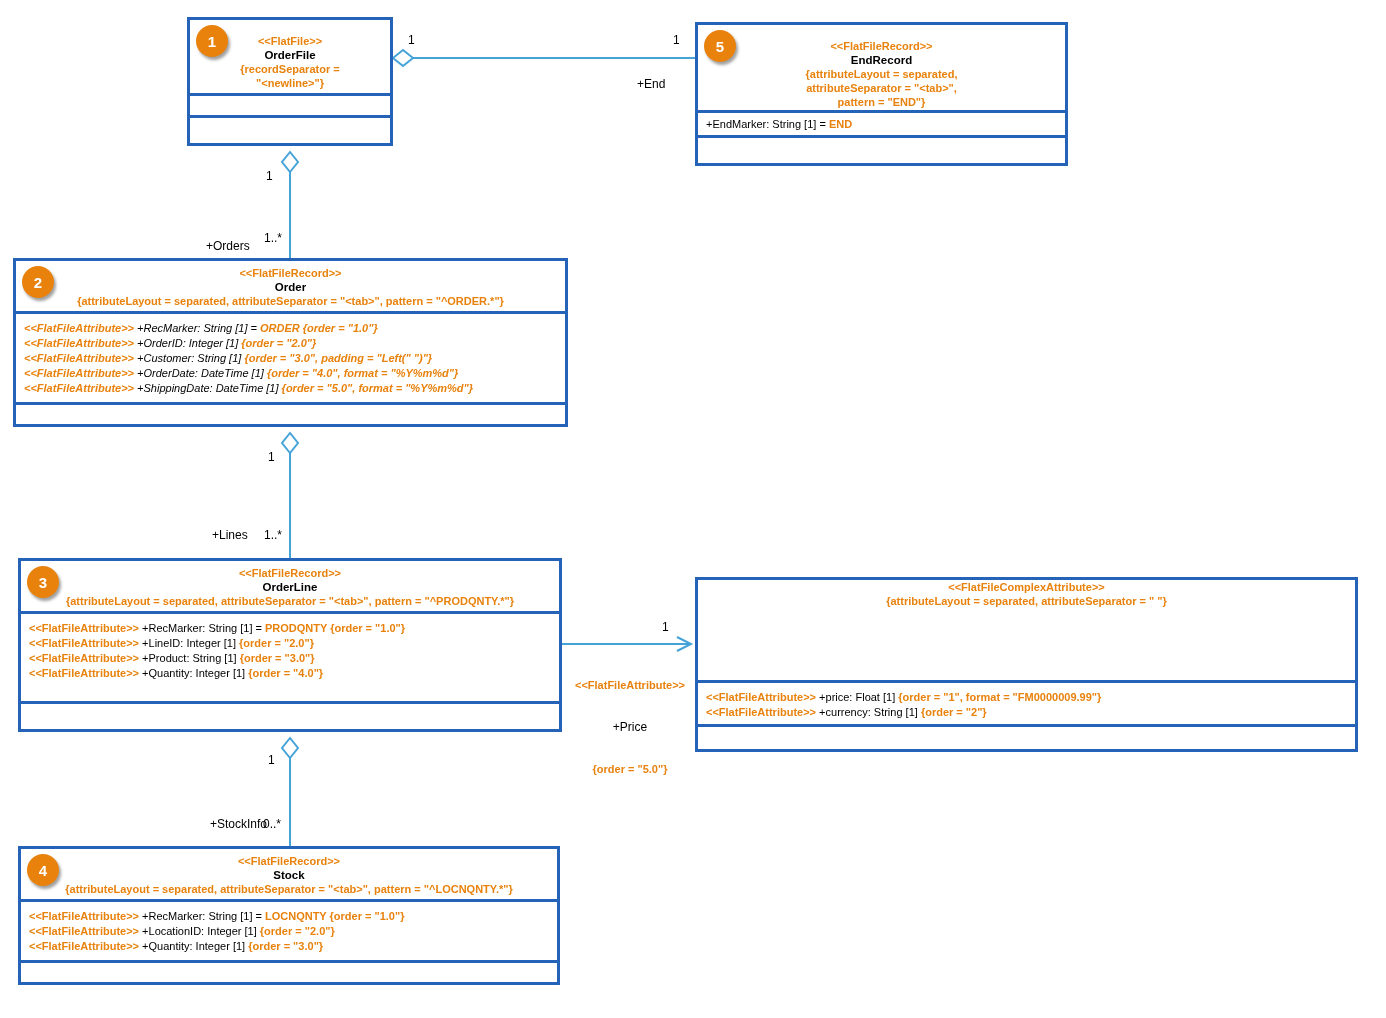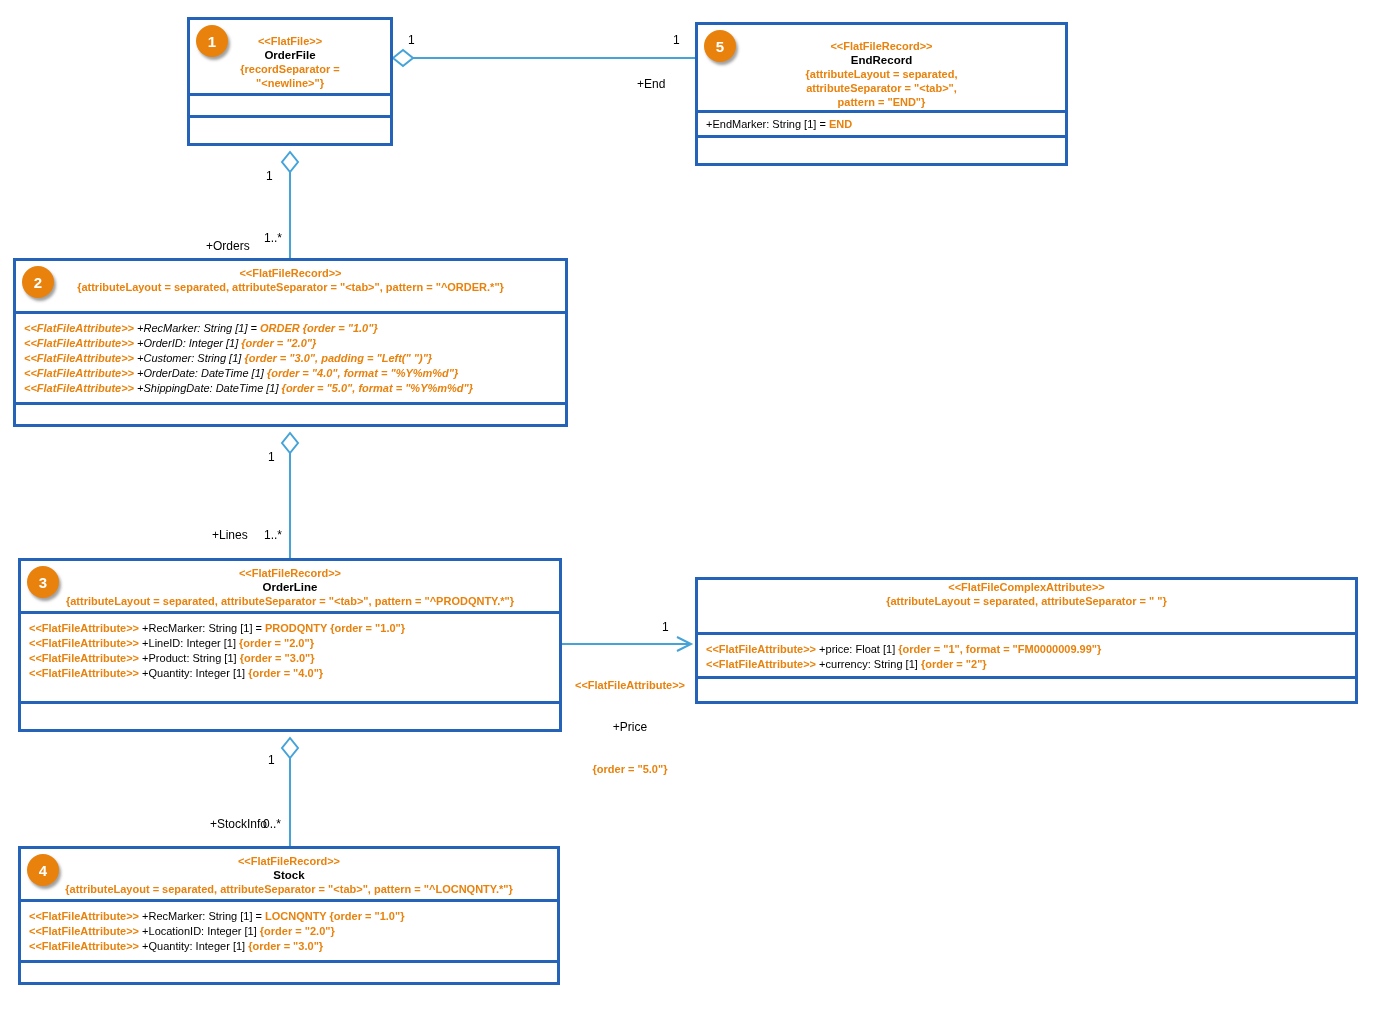--- a/index.html
+++ b/index.html
@@ -121,20 +121,21 @@
     <div class="comp attrs" style="height:25px;padding-top:4px;">
       <div class="attr"><span class="seg-b">+EndMarker: String [1] = </span><span class="seg-o">END</span></div>
     </div>
     <div class="comp" style="height:28px;"></div>
   </div>
 
   <div class="box" style="left:13px;top:258px;width:555px;">
     <div class="badge">2</div>
     <div class="comp first hdr" style="height:50px;padding-top:5px;">
       <div class="stereo">&lt;&lt;FlatFileRecord&gt;&gt;</div>
+      <div class="cname">Order</div>
       <div class="tags">{attributeLayout = separated, attributeSeparator = "&lt;tab&gt;", pattern = "^ORDER.*"}</div>
     </div>
     <div class="comp attrs" style="height:91px;font-style:italic;">
       <div class="attr"><span class="seg-o">&lt;&lt;FlatFileAttribute&gt;&gt;</span><span class="seg-b"> +RecMarker: String [1] = </span><span class="seg-o">ORDER {order = "1.0"}</span></div>
       <div class="attr"><span class="seg-o">&lt;&lt;FlatFileAttribute&gt;&gt;</span><span class="seg-b"> +OrderID: Integer [1] </span><span class="seg-o">{order = "2.0"}</span></div>
       <div class="attr"><span class="seg-o">&lt;&lt;FlatFileAttribute&gt;&gt;</span><span class="seg-b"> +Customer: String [1] </span><span class="seg-o">{order = "3.0", padding = "Left(" ")"}</span></div>
       <div class="attr"><span class="seg-o">&lt;&lt;FlatFileAttribute&gt;&gt;</span><span class="seg-b"> +OrderDate: DateTime [1] </span><span class="seg-o">{order = "4.0", format = "%Y%m%d"}</span></div>
       <div class="attr"><span class="seg-o">&lt;&lt;FlatFileAttribute&gt;&gt;</span><span class="seg-b"> +ShippingDate: DateTime [1] </span><span class="seg-o">{order = "5.0", format = "%Y%m%d"}</span></div>
     </div>
     <div class="comp" style="height:22px;"></div>
@@ -154,21 +155,21 @@
       <div class="attr"><span class="seg-o">&lt;&lt;FlatFileAttribute&gt;&gt;</span><span class="seg-b"> +Quantity: Integer [1] </span><span class="seg-o">{order = "4.0"}</span></div>
     </div>
     <div class="comp" style="height:28px;"></div>
   </div>
 
   <div class="box" style="left:695px;top:577px;width:663px;">
     <div class="comp first hdr" style="height:52px;padding-top:0;">
       <div class="stereo">&lt;&lt;FlatFileComplexAttribute&gt;&gt;</div>
       <div class="tags">{attributeLayout = separated, attributeSeparator = " "}</div>
     </div>
-    <div class="comp attrs" style="height:44px;">
+    <div class="comp attrs" style="height:44px;margin-top:48px;">
       <div class="attr"><span class="seg-o">&lt;&lt;FlatFileAttribute&gt;&gt;</span><span class="seg-b"> +price: Float [1] </span><span class="seg-o">{order = "1", format = "FM0000009.99"}</span></div>
       <div class="attr"><span class="seg-o">&lt;&lt;FlatFileAttribute&gt;&gt;</span><span class="seg-b"> +currency: String [1] </span><span class="seg-o">{order = "2"}</span></div>
     </div>
     <div class="comp" style="height:25px;"></div>
   </div>
 
   <div class="box" style="left:18px;top:846px;width:542px;">
     <div class="badge">4</div>
     <div class="comp first hdr" style="height:50px;padding-top:5px;">
       <div class="stereo">&lt;&lt;FlatFileRecord&gt;&gt;</div>

